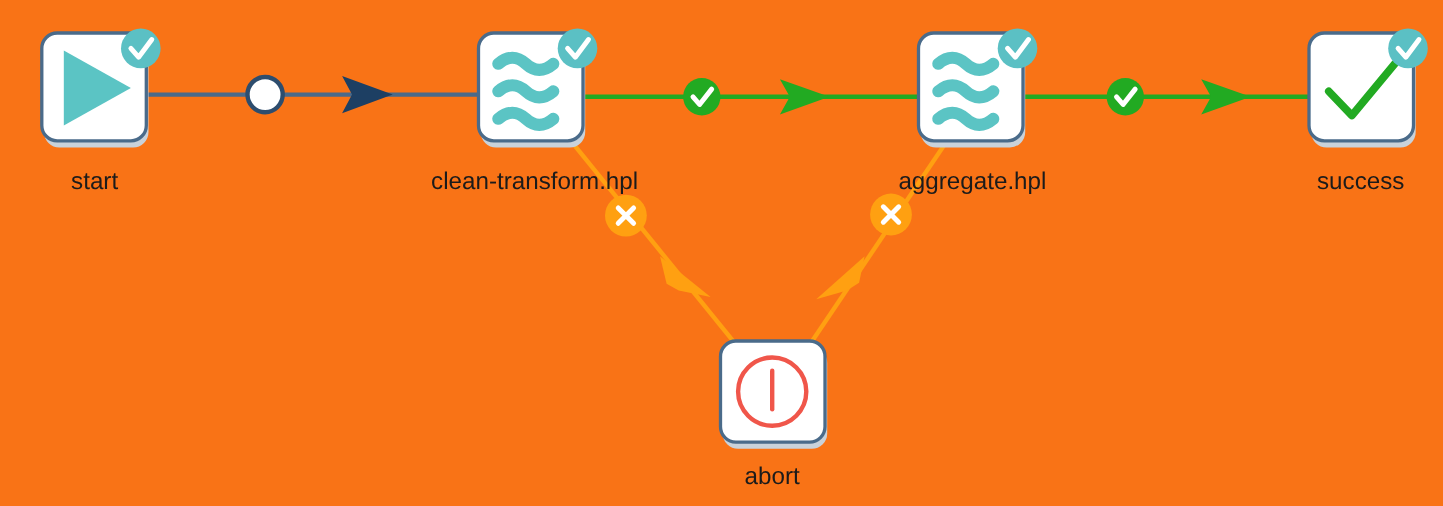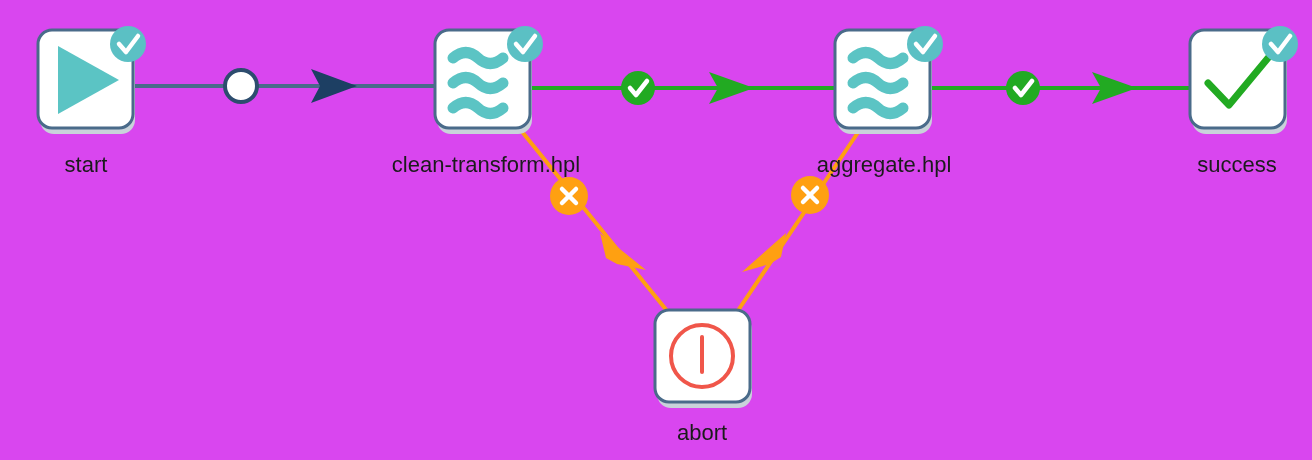--- a/index.html
+++ b/index.html
@@ -4,21 +4,21 @@
 <style>
   html, body {
     margin: 0;
     padding: 0;
     background: #ffffff;
   }
   #canvas-root {
     position: relative;
     width: 1312px;
     height: 460px;
-    background: #d946ef;
+    background: #f97316;
     font-family: "Liberation Sans", sans-serif;
     overflow: hidden;
   }
   #workflow-svg {
     display: block;
     width: 1312px;
     height: 460px;
   }
   .node-label {
     font-family: "Liberation Sans", sans-serif;

